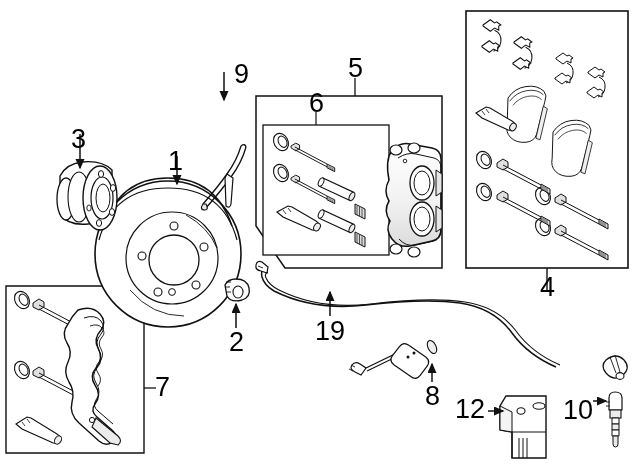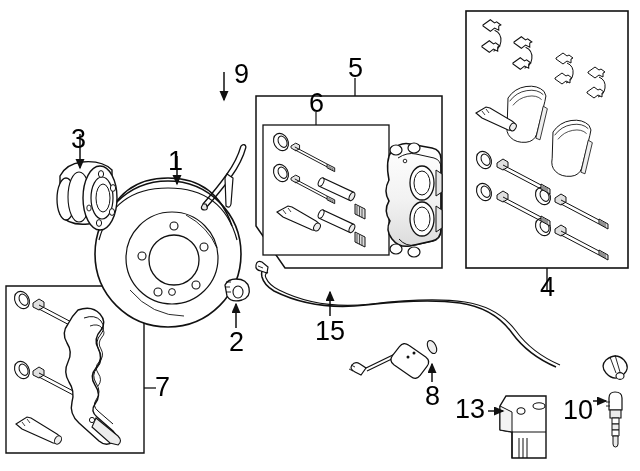--- a/index.html
+++ b/index.html
@@ -317,16 +317,16 @@
 <div class="callout" style="left:168px;top:148px;">1</div>
 <div class="callout" style="left:229px;top:329px;">2</div>
 <div class="callout" style="left:71px;top:126px;">3</div>
 <div class="callout" style="left:540px;top:274px;">4</div>
 <div class="callout" style="left:348px;top:55px;">5</div>
 <div class="callout" style="left:309px;top:90px;">6</div>
 <div class="callout" style="left:155px;top:374px;">7</div>
 <div class="callout" style="left:425px;top:383px;">8</div>
 <div class="callout" style="left:234px;top:61px;">9</div>
 <div class="callout" style="left:563px;top:386px;margin-top:11px;">10</div>
-<div class="callout" style="left:315px;top:318px;">15</div>
-<div class="callout" style="left:455px;top:396px;">13</div>
+<div class="callout" style="left:315px;top:318px;">19</div>
+<div class="callout" style="left:455px;top:396px;">12</div>
 
 </div>
 
 </body></html>

